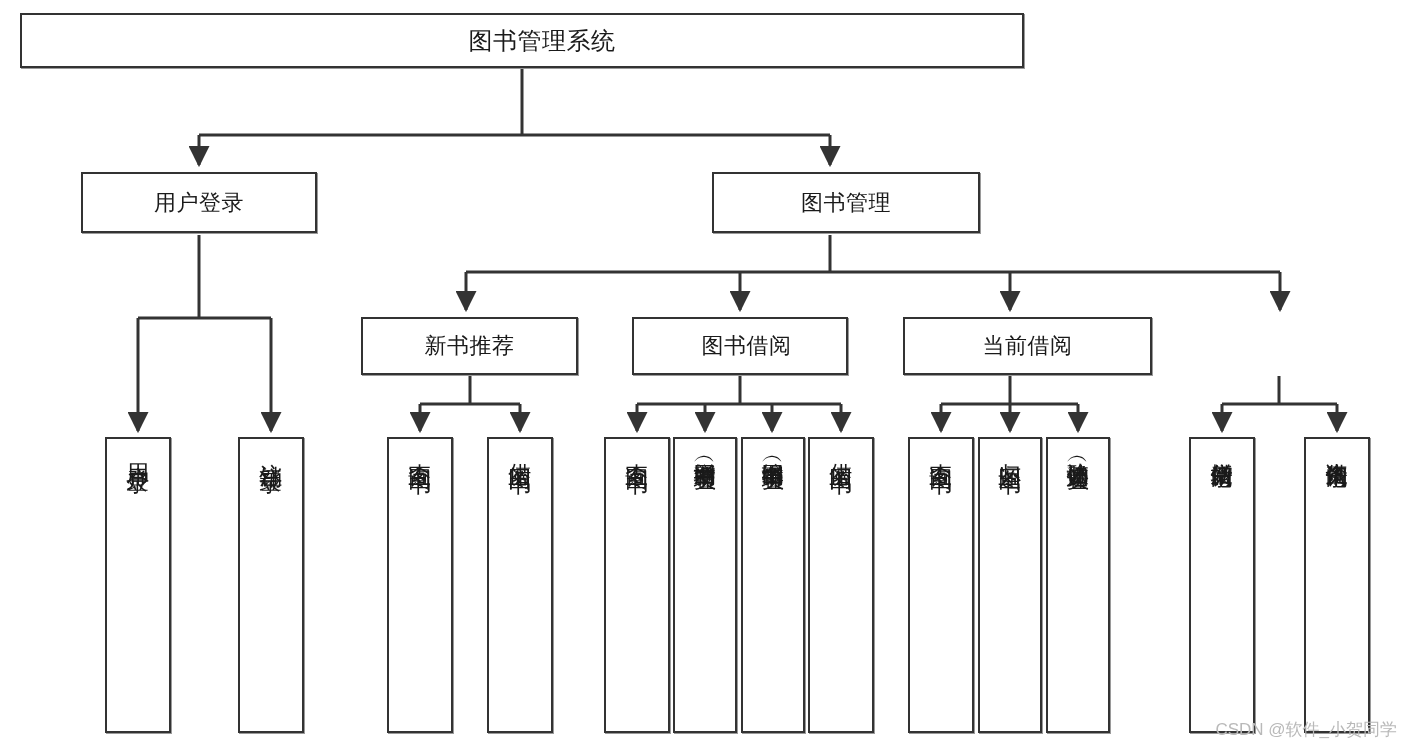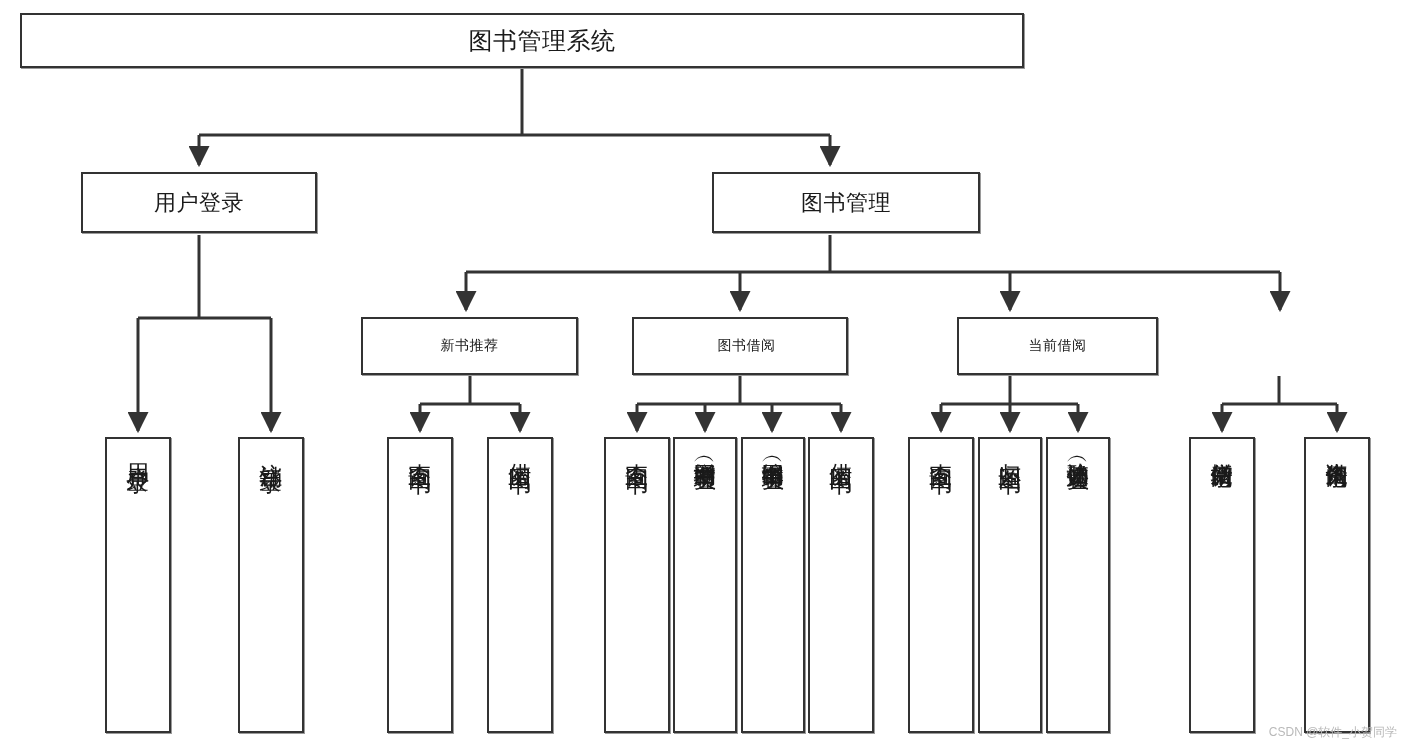--- a/index.html
+++ b/index.html
@@ -42,21 +42,21 @@
     white-space: nowrap;
     text-align: center;
   }
   .node.level-root .node-label {
     font-size: 24px;
   }
   .node.level-2 .node-label {
     font-size: 22px;
   }
   .node.level-3 .node-label {
-    font-size: 14px;
+    font-size: 22px;
     font-family: Liberation Serif, serif;
   }
   .node.leaf {
     align-items: flex-start;
     justify-content: center;
     padding-top: 6px;
   }
   .node.leaf .node-label {
     font-size: 23px;
     writing-mode: vertical-rl;
@@ -65,21 +65,21 @@
     letter-spacing: 3px;
   }
   .node.leaf.tall-text .node-label {
     font-size: 22px;
     letter-spacing: 1px;
   }
   #watermark {
     position: absolute;
     right: 8px;
     bottom: 6px;
-    font-size: 12px;
+    font-size: 17px;
     color: #b9b9b9;
     z-index: 5;
     white-space: nowrap;
     pointer-events: none;
   }
 </style>
 </head>
 <body>
 
 <div id="diagram-root">
@@ -159,21 +159,21 @@
   </div>
 
   <div class="node level-3" style="left:361px; top:317px; width:217px; height:58px;">
     <span class="node-label">新书推荐</span>
   </div>
 
   <div class="node level-3" style="left:632px; top:317px; width:216px; height:58px;padding-left:13px;">
     <span class="node-label">图书借阅</span>
   </div>
 
-  <div class="node level-3" style="left:957px; top:317px; width:201px; height:58px;">
+  <div class="node level-3" style="left:903px; top:317px; width:249px; height:58px;">
     <span class="node-label">当前借阅</span>
   </div>
 
 
   <div class="node leaf" style="left:105px; top:437px; width:66px; height:296px;">
     <span class="node-label">用户登录</span>
   </div>
 
   <div class="node leaf" style="left:238px; top:437px; width:66px; height:296px;">
     <span class="node-label">注销登录</span>

